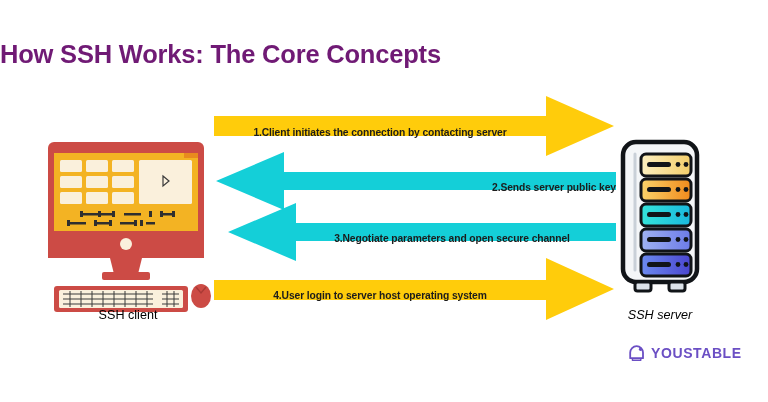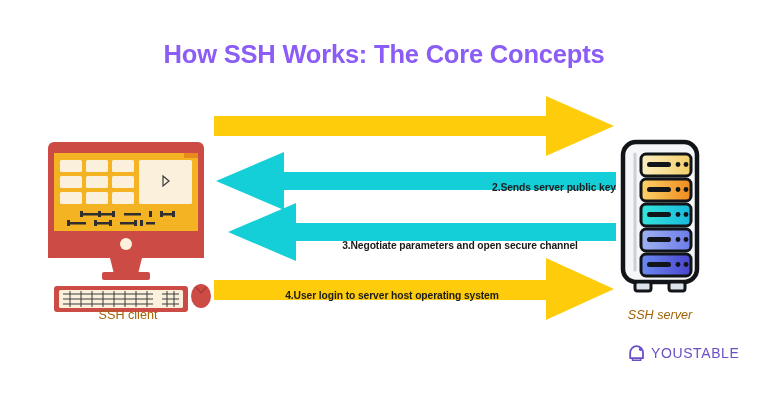--- a/index.html
+++ b/index.html
@@ -17,24 +17,24 @@
     background: #ffffff;
     overflow: hidden;
   }
 
   
   #title {
     position: absolute;
     left: 0;
     top: 40px;
     width: 768px;
-    text-align: center;
+    text-align: left;
     font-size: 25.5px;
     font-weight: bold;
-    color: #8b5cf6;
+    color: #701a75;
     letter-spacing: -0.2px;
     white-space: nowrap;
   }
 
   
   .arrow {
     position: absolute;
   }
   .arrow svg {
     display: block;
@@ -65,21 +65,21 @@
     top: 138px;
     width: 104px;
     height: 160px;
   }
   #server svg { display: block; }
 
   
   .caption {
     position: absolute;
     font-size: 12.6px;
-    color: #a16207;
+    color: #000000;
     white-space: nowrap;
     text-align: center;
   }
   #client-caption {
     left: 46px;
     top: 308px;
     width: 164px;
   }
   #server-caption {
     left: 598px;
@@ -93,58 +93,59 @@
     position: absolute;
     left: 627px;
     top: 343px;
     display: flex;
     align-items: center;
     gap: 4px;
   }
   #logo-mark { display: block; }
   #logo-text {
     font-size: 14px;
-    font-weight: normal;
+    font-weight: bold;
     color: #6b4fc4;
     letter-spacing: 0.6px;
   }
 </style>
 </head>
 <body>
 
 <div id="stage">
 
   <div id="title">How SSH Works: The Core Concepts</div>
 
   <div class="arrow" style="left:214px; top:96px; width:400px; height:60px;">
     <svg width="400" height="60" viewBox="0 0 400 60">
       <polygon points="0,20 332,20 332,0 400,30 332,60 332,40 0,40" fill="#FFCC0B"></polygon>
     </svg>
   </div>
+  <div class="arrow-label" style="left:214px; top:127px; width:332px; text-align:center;">1.Client initiates the connection by contacting server</div>
 
   <div class="arrow" style="left:216px; top:152px; width:400px; height:58px;">
     <svg width="400" height="58" viewBox="0 0 400 58">
       <polygon points="400,20 68,20 68,0 0,29 68,58 68,38 400,38" fill="#14CFD8"></polygon>
     </svg>
   </div>
   <div class="arrow-label" style="left:284px; top:182px; width:332px; text-align:right;">2.Sends server public key</div>
 
   <div class="arrow" style="left:216px; top:203px; width:400px; height:58px;">
     <svg width="400" height="58" viewBox="0 0 400 58">
       <polygon points="400,20 80,20 80,0 12,29 80,58 80,38 400,38" fill="#14CFD8"></polygon>
     </svg>
   </div>
-  <div class="arrow-label" style="left:300px; top:233px; width:320px; text-align:center;margin-top:7px;">3.Negotiate parameters and open secure channel</div>
+  <div class="arrow-label" style="left:292px; top:233px; width:320px; text-align:center;">3.Negotiate parameters and open secure channel</div>
 
   <div class="arrow" style="left:214px; top:258px; width:400px; height:62px;">
     <svg width="400" height="62" viewBox="0 0 400 62">
       <polygon points="0,22 332,22 332,0 400,31 332,62 332,42 0,42" fill="#FFCC0B"></polygon>
     </svg>
   </div>
-  <div class="arrow-label" style="left:214px; top:290px; width:332px; text-align:center;padding-left:12px;">4.User login to server host operating system</div>
+  <div class="arrow-label" style="left:214px; top:290px; width:332px; text-align:center;">4.User login to server host operating system</div>
 
   <div id="client">
     <svg width="180" height="180" viewBox="0 0 180 180">
 
       <rect x="12" y="6" width="156" height="116" rx="6" fill="#CC4B45"></rect>
 
       <rect x="18" y="17" width="144" height="78" fill="#F3B323"></rect>
 
       <rect x="148" y="17" width="14" height="5" fill="#E88B1E"></rect>
 

